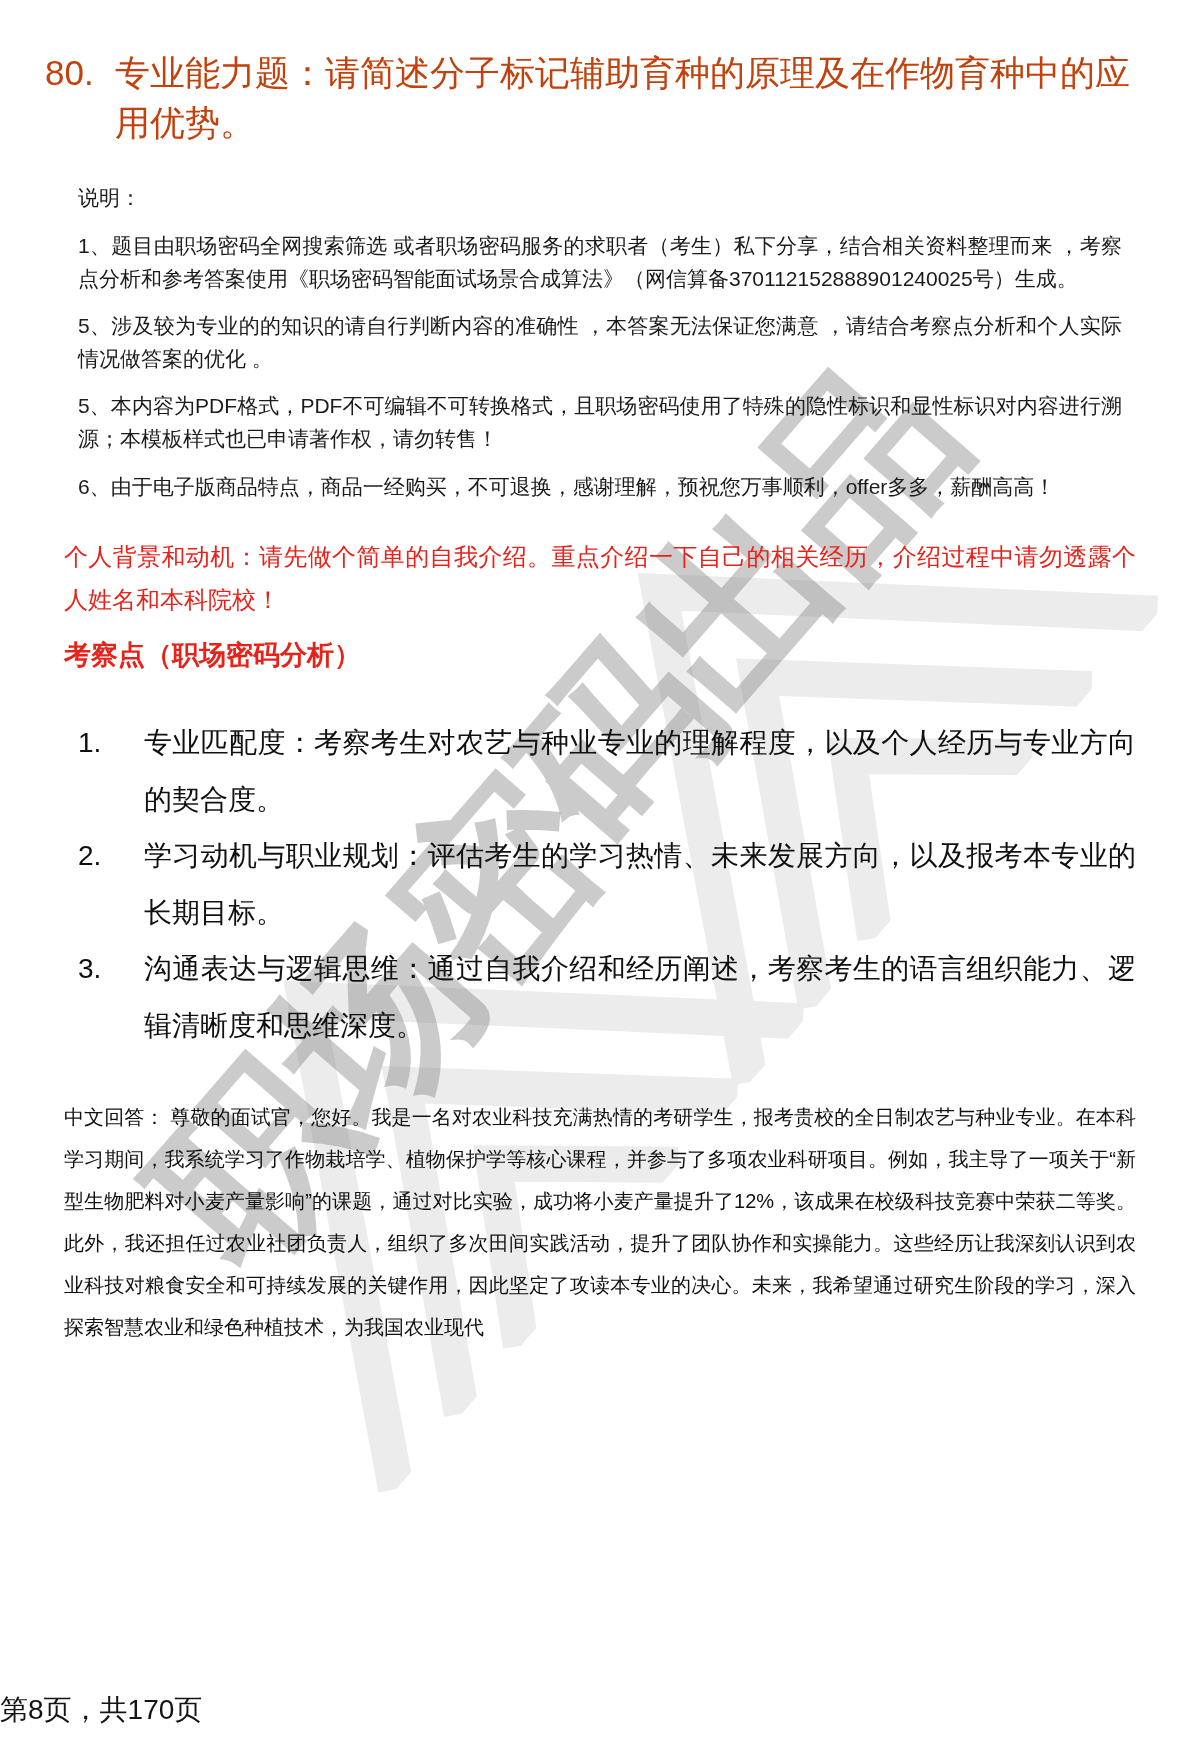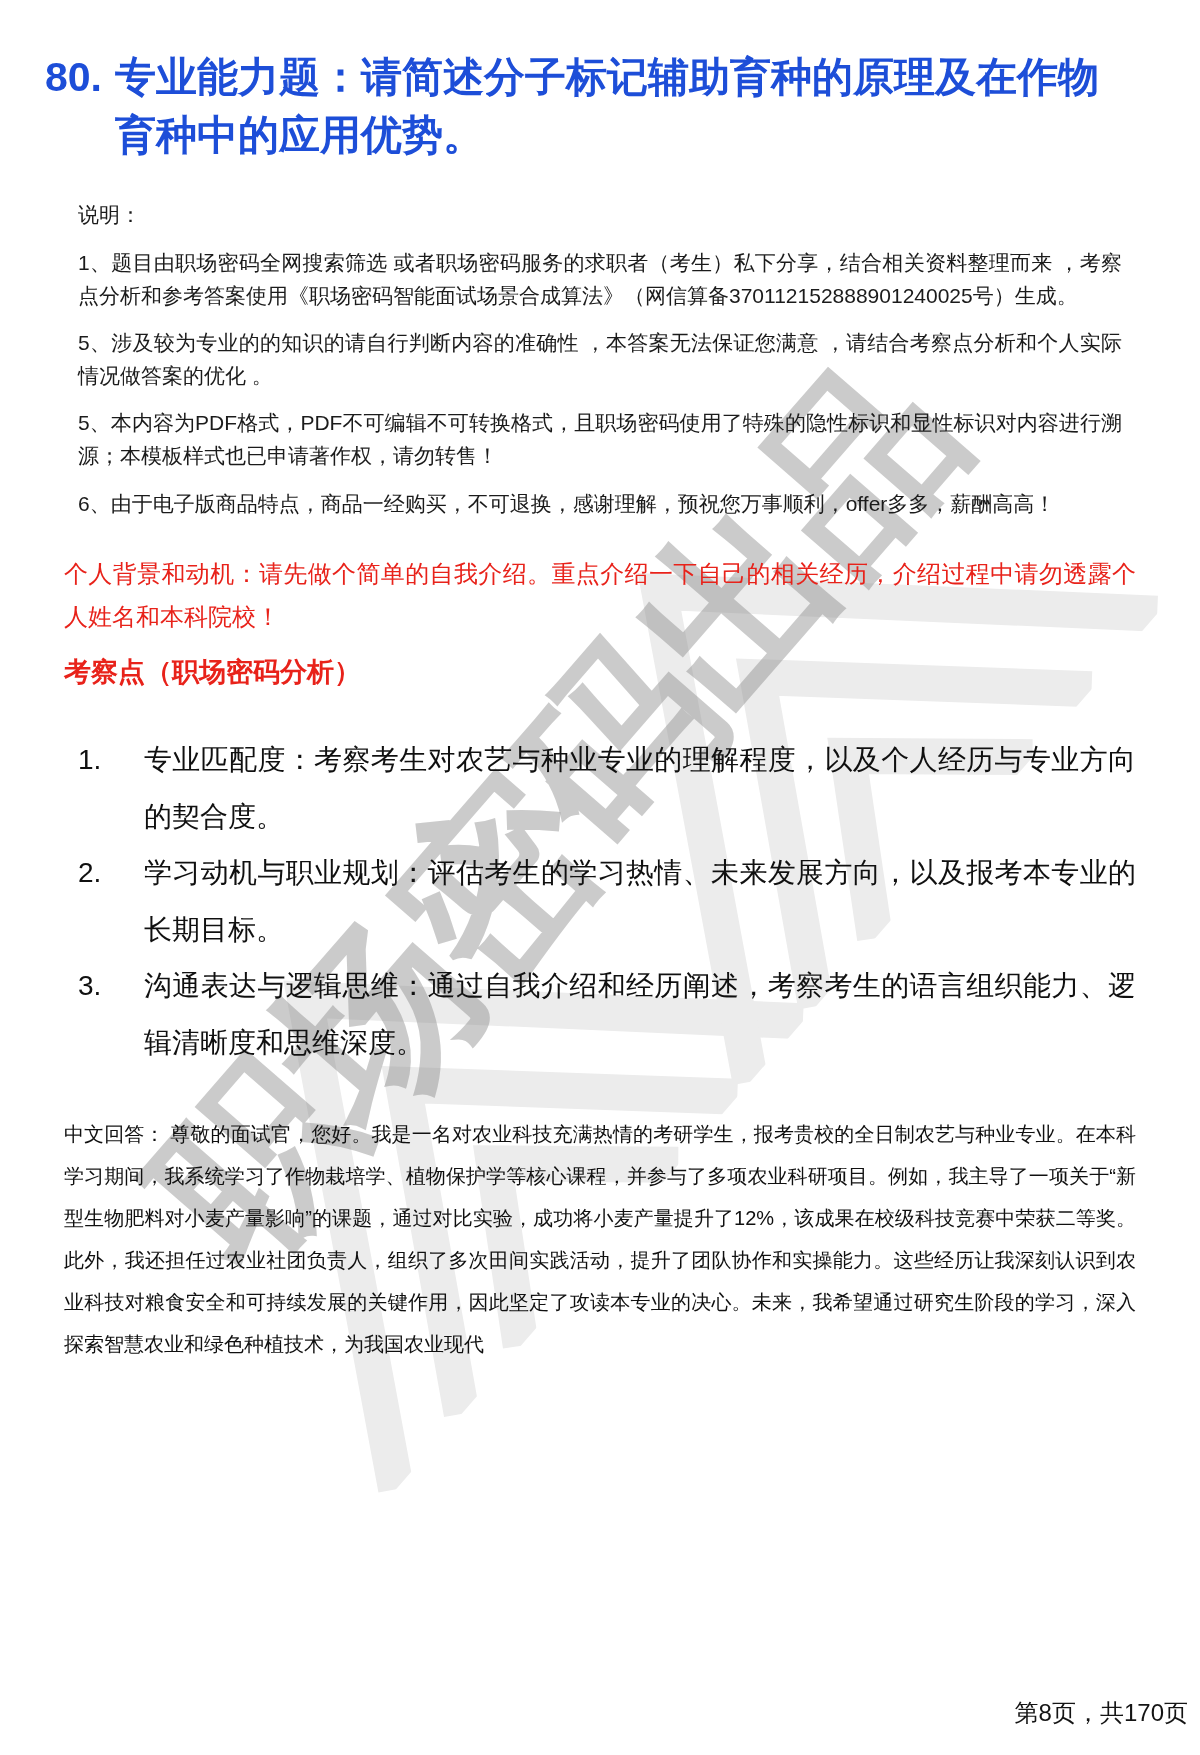--- a/index.html
+++ b/index.html
@@ -47,24 +47,24 @@
   }
   
   .content{
     position:relative;
     z-index:1;
     padding:48px 64px 0 64px;
   }
   .q-title{
     display:flex;
     margin-left:-19px;
-    font-size:41px;
-    font-weight:700;
+    font-size:35px;
+    font-weight:400;
     line-height:1.42;
-    color:#1d4ed8;
+    color:#c2410c;
   }
   .q-num{flex:none;width:70px;}
   .q-text{flex:1;}
   .notes{
     margin-top:34px;
     font-size:21px;
     line-height:1.58;
     color:#1b1b1b;
   }
   .notes p{margin:14px;text-align:justify;}
@@ -96,22 +96,22 @@
     font-size:20px;
     line-height:2.1;
     text-align:justify;
     color:var(--ink);
   }
   .footer{
     position:absolute;
     left:0;right:12px;
     bottom:26px;
     z-index:1;
-    text-align:right;
-    font-size:24px;
+    text-align:left;
+    font-size:28px;
     color:#141414;
   }
 </style>
 </head>
 <body>
 
 <div class="page">
 
   <svg class="wm-logo" viewBox="0 0 1400 430" fill="none" xmlns="http://www.w3.org/2000/svg">
     <polyline points="20,430 330,40 640,430" stroke="#ececec" stroke-width="36"></polyline>

